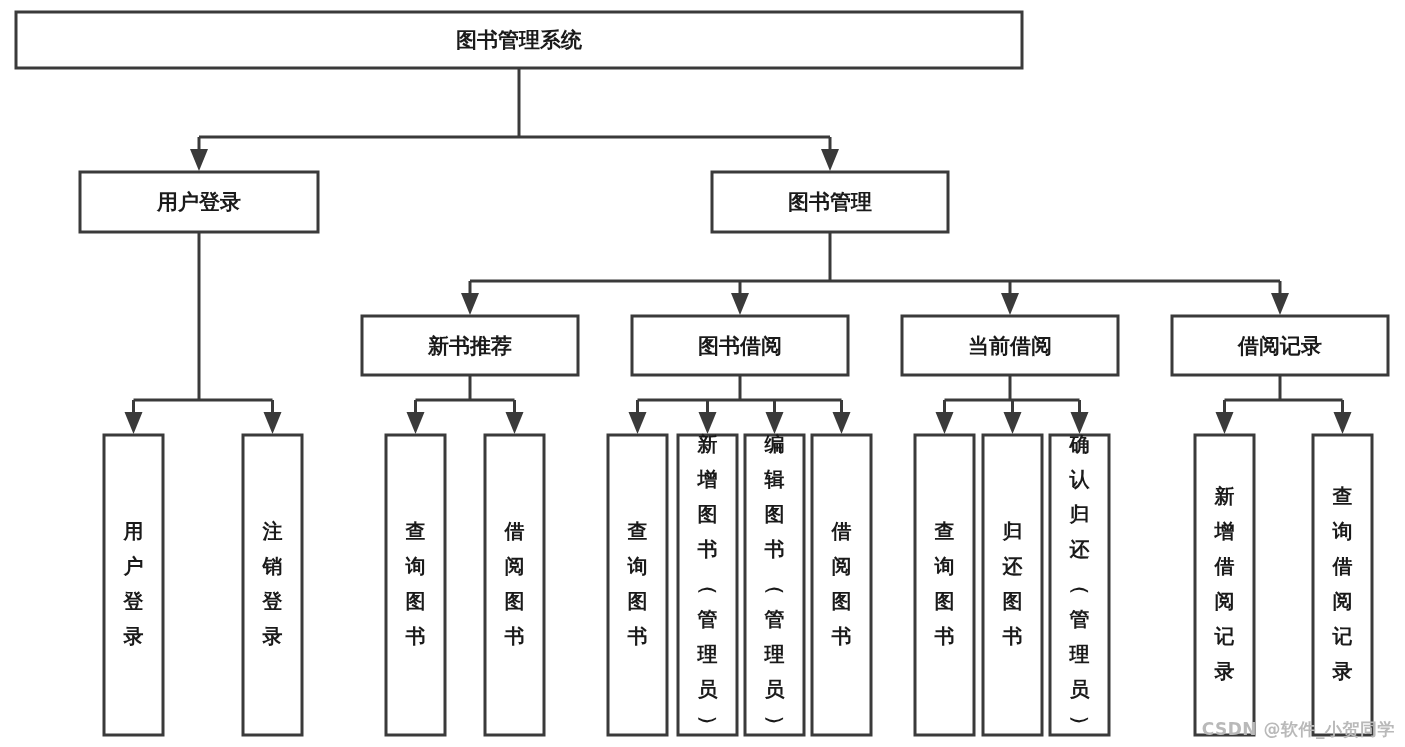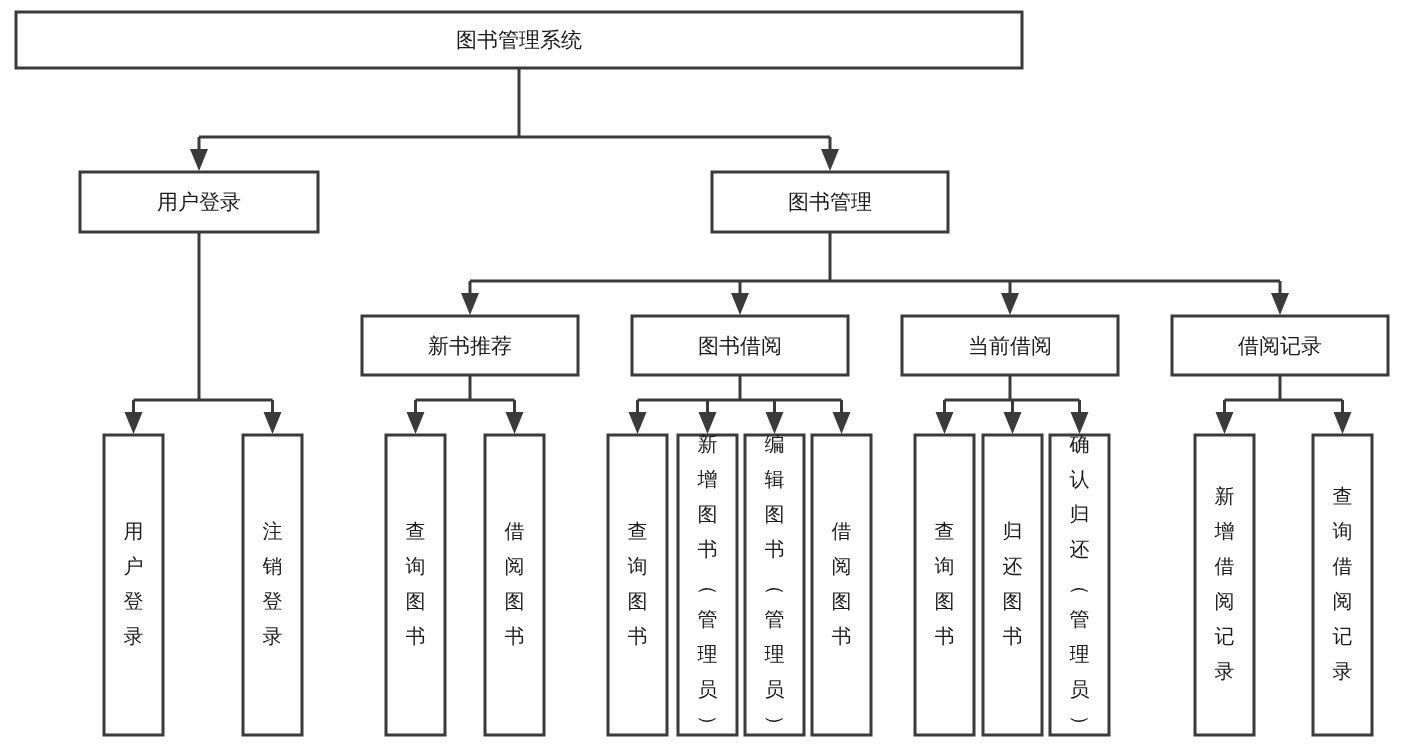--- a/index.html
+++ b/index.html
@@ -7,20 +7,21 @@
     padding: 0;
     background: #ffffff;
   }
   #stage {
     position: relative;
     width: 1405px;
     height: 747px;
     background: #ffffff;
     font-family: "DejaVu Sans", "Liberation Sans", sans-serif;
     overflow: hidden;
+    font-weight: bold;
   }
   svg#tree {
     position: absolute;
     left: 0;
     top: 0;
     width: 1405px;
     height: 747px;
   }
   .node-rect {
     fill: #ffffff;
@@ -266,13 +267,14 @@
           <text x="1342.5" y="497.5" class="leaf-label-v" dominant-baseline="middle">查</text>
           <text x="1342.5" y="532.5" class="leaf-label-v" dominant-baseline="middle">询</text>
           <text x="1342.5" y="567.5" class="leaf-label-v" dominant-baseline="middle">借</text>
           <text x="1342.5" y="602.5" class="leaf-label-v" dominant-baseline="middle">阅</text>
           <text x="1342.5" y="637.5" class="leaf-label-v" dominant-baseline="middle">记</text>
           <text x="1342.5" y="672.5" class="leaf-label-v" dominant-baseline="middle">录</text>
           <title>查询借阅记录</title>
         </g>
       </g>
   </svg>
+  <div class="watermark">CSDN @软件_小贺同学</div>
 </div>
 
 </body></html>

